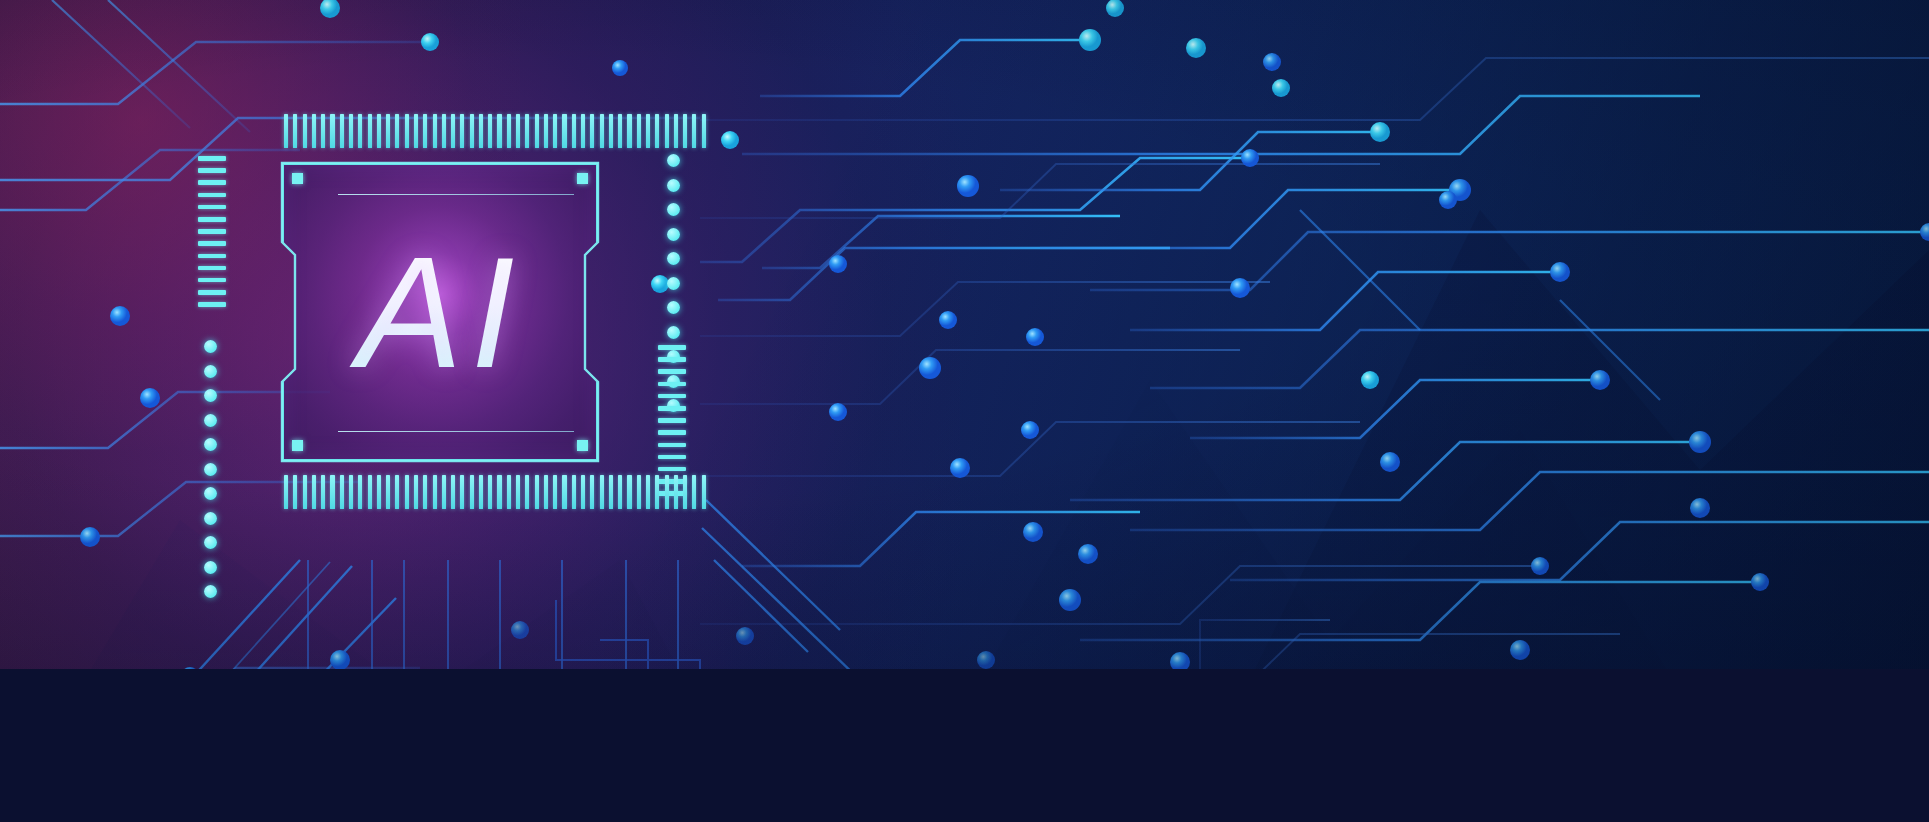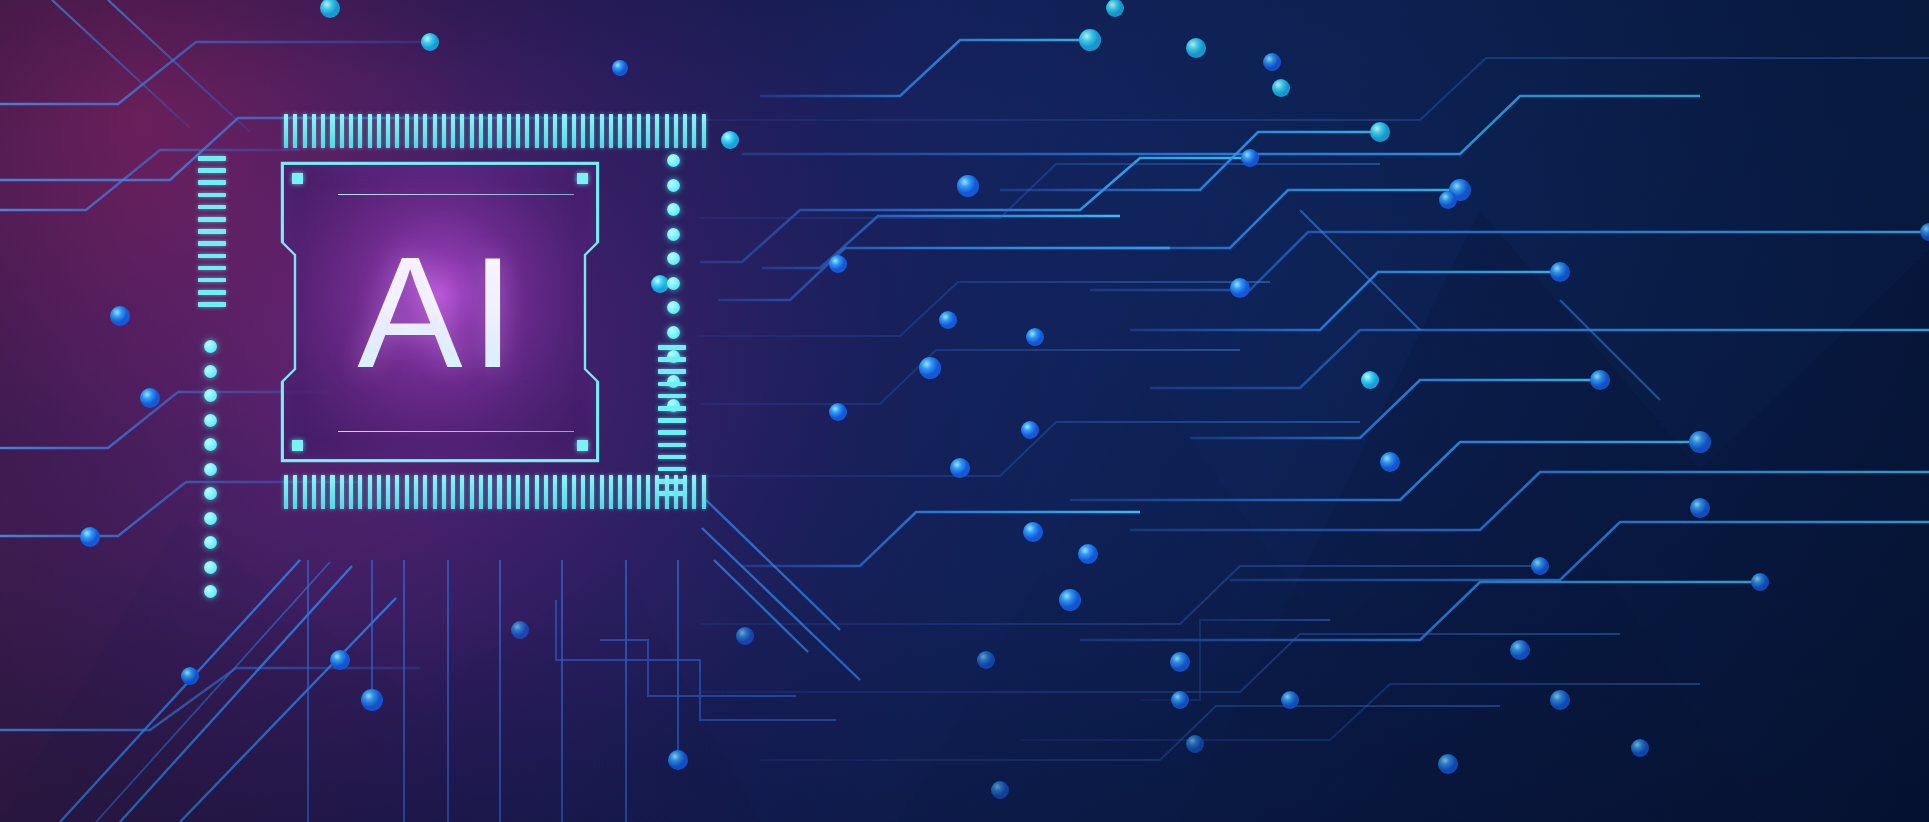--- a/index.html
+++ b/index.html
@@ -6,23 +6,24 @@
   * { margin:0; padding:0; box-sizing:border-box; }
   html,body { background:#0b1030; }
   body {
     width:1929px; height:822px;
     font-family:"Liberation Sans", sans-serif;
     overflow:hidden;
   }
 
   #banner {
     position:relative;
-    width:1929px; height:822px;
+    width:1929px; height:669px;
     overflow:hidden;
     background:#a16207;
+    font-style:italic;
   }
 
   
   .bg-base {
     position:absolute; inset:0;
     background:
       linear-gradient(100deg,
         #3d1b46 0%,
         #341a48 9%,
         #281a4d 19%,

